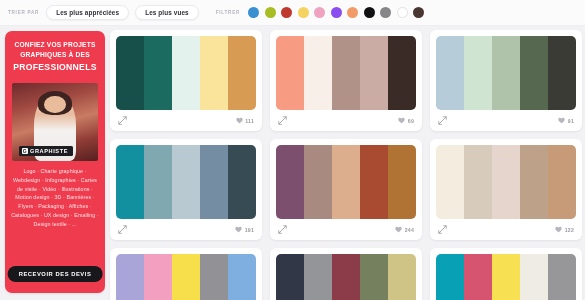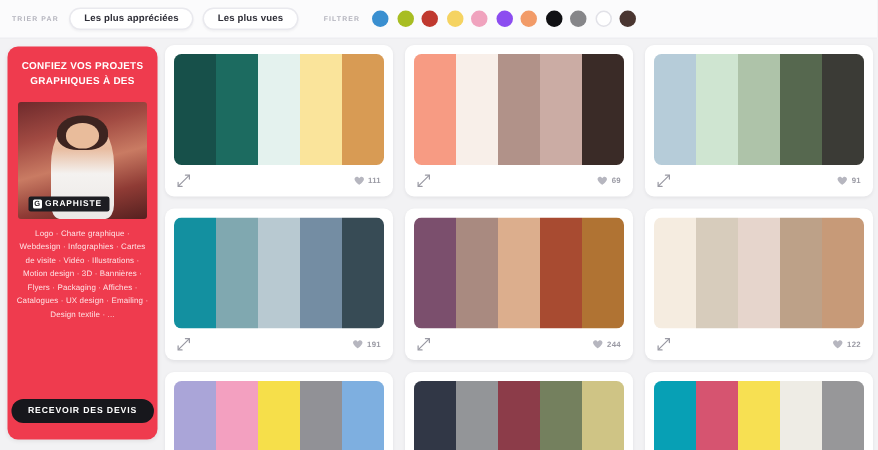--- a/index.html
+++ b/index.html
@@ -149,20 +149,21 @@
         <span class="dot" style="background: rgb(134, 134, 137);"></span>
         <span class="dot ring" style="background: rgb(255, 255, 255);"></span>
         <span class="dot" style="background: rgb(74, 54, 49);"></span>
       </div>
   </div>
 
   <div class="ad">
     <div class="ad-head">
       <span>CONFIEZ VOS PROJETS</span><br>
       <span>GRAPHIQUES À DES</span>
+      <span class="big">PROFESSIONNELS</span>
     </div>
     <div class="ad-photo">
       <div class="figure"></div>
       <div class="hair"></div>
       <div class="face"></div>
       <div class="ad-badge">
         <span class="badge-g">G</span>
         <span>GRAPHISTE</span>
       </div>
     </div>

